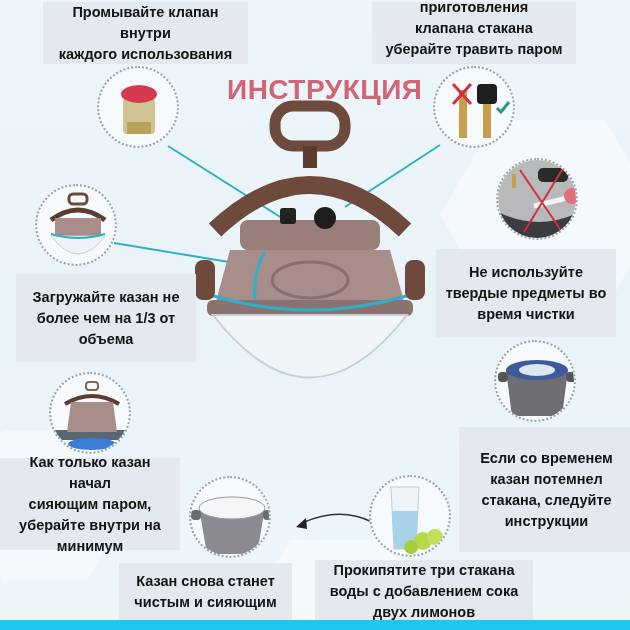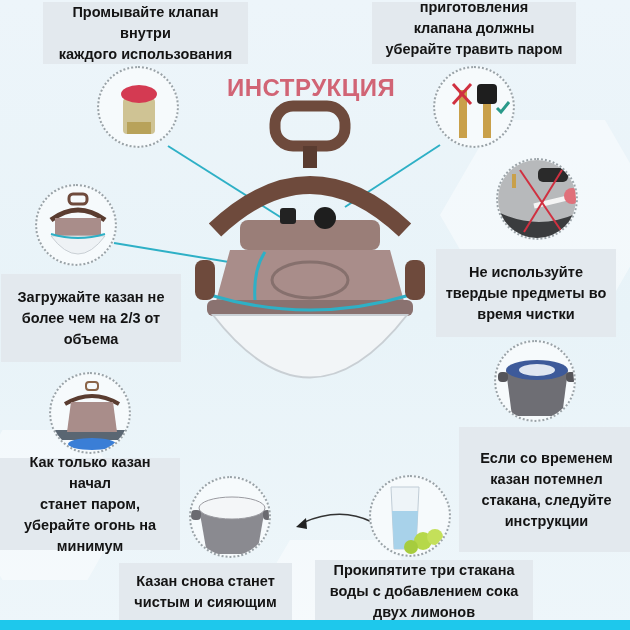--- a/index.html
+++ b/index.html
@@ -15,21 +15,21 @@
     text-align: center; display: flex; align-items: center; justify-content: center;
     box-sizing: border-box; padding: 4px 8px;
   }
   .box span { display: block; }
   .circle {
     position: absolute; border-radius: 50%; border: 2px dotted #9aa3a8;
     background: #f6fafc; box-sizing: border-box; overflow: hidden;
   }
   .title {
     position: absolute; left: 227px; top: 74px; color: #d16475;
-    font-size: 24px; font-weight: bold; letter-spacing: 0.5px;
+    font-size: 28px; font-weight: bold; letter-spacing: 0.5px;
   }
   .bottom-bar { position: absolute; left: 0; bottom: 0; width: 630px; height: 10px; background: #1ec8ec; }
   svg { position: absolute; overflow: visible; }
 </style>
 </head>
 <body>
 
 <div class="hex" style="left:440px;top:120px;width:220px;height:190px;"></div>
 <div class="hex" style="left:-40px;top:430px;width:170px;height:150px;"></div>
 <div class="hex" style="left:240px;top:540px;width:200px;height:170px;"></div>
@@ -78,21 +78,21 @@
   <svg width="82" height="82" style="left:0;top:0;">
     <rect x="24" y="30" width="32" height="36" rx="4" fill="#cfc394"></rect>
     <rect x="28" y="54" width="24" height="12" fill="#b8a25a"></rect>
     <ellipse cx="40" cy="26" rx="18" ry="9" fill="#d43a52"></ellipse>
   </svg>
 </div>
 
 <div class="box" style="left:372px;top:2px;width:204px;height:62px;align-items:flex-end;">
   <div>
     <span>В процессе приготовления</span>
-    <span>клапана должны</span>
+    <span>клапана стакана</span>
     <span>уберайте травить паром</span>
   </div>
 </div>
 <div class="circle" style="left:433px;top:66px;width:82px;height:82px;">
   <svg width="82" height="82" style="left:0;top:0;">
     <rect x="24" y="22" width="8" height="48" fill="#c9a04a"></rect>
     <line x1="18" y1="16" x2="36" y2="36" stroke="#d03040" stroke-width="3"></line>
     <line x1="36" y1="16" x2="18" y2="36" stroke="#d03040" stroke-width="3"></line>
     <rect x="42" y="16" width="20" height="20" rx="4" fill="#1e1e1e"></rect>
     <rect x="48" y="36" width="8" height="34" fill="#c9a04a"></rect>
@@ -102,24 +102,24 @@
 
 <div class="circle" style="left:35px;top:184px;width:82px;height:82px;">
   <svg width="82" height="82" style="left:0;top:0;">
     <rect x="32" y="8" width="18" height="10" rx="4" fill="none" stroke="#6e4a3c" stroke-width="3"></rect>
     <path d="M 14 34 Q 41 14 68 34" stroke="#5a3c30" stroke-width="5" fill="none"></path>
     <rect x="18" y="32" width="46" height="20" fill="#a98d8a"></rect>
     <path d="M 14 50 Q 41 86 68 50 Z" fill="#eef2f5" stroke="#c9cfd4"></path>
     <path d="M 14 48 Q 41 56 68 48" stroke="#2eb0c6" stroke-width="2" fill="none"></path>
   </svg>
 </div>
-<div class="box" style="left:1px;top:274px;width:180px;height:88px;">
+<div class="box" style="left:16px;top:274px;width:180px;height:88px;">
   <div>
     <span>Загружайте казан не</span>
-    <span>более чем на 2/3 от</span>
+    <span>более чем на 1/3 от</span>
     <span>объема</span>
   </div>
 </div>
 
 <div class="circle" style="left:496px;top:158px;width:82px;height:82px;">
   <svg width="82" height="82" style="left:0;top:0;">
     <rect x="0" y="0" width="82" height="82" fill="#b7b9bb"></rect>
     <path d="M 0 52 Q 41 72 82 52 L 82 82 L 0 82 Z" fill="#3a3c3e"></path>
     <rect x="40" y="8" width="30" height="14" rx="5" fill="#2a2a2a"></rect>
     <rect x="14" y="14" width="4" height="14" fill="#c9a04a"></rect>
@@ -160,22 +160,22 @@
     <rect x="0" y="56" width="82" height="10" fill="#5a6672"></rect>
     <ellipse cx="41" cy="70" rx="24" ry="6" fill="#3a7ed6"></ellipse>
     <rect x="35" y="8" width="12" height="8" rx="3" fill="none" stroke="#8a6448" stroke-width="2"></rect>
     <path d="M 14 30 Q 41 14 68 30" stroke="#5a3c30" stroke-width="4" fill="none"></path>
     <path d="M 20 28 L 62 28 L 66 58 L 16 58 Z" fill="#a98d8a"></path>
   </svg>
 </div>
 <div class="box" style="left:0;top:458px;width:180px;height:92px;">
   <div>
     <span>Как только казан начал</span>
-    <span>станет паром,</span>
-    <span>уберайте огонь на</span>
+    <span>сияющим паром,</span>
+    <span>уберайте внутри на</span>
     <span>минимум</span>
   </div>
 </div>
 
 <div class="circle" style="left:189px;top:476px;width:82px;height:82px;">
   <svg width="82" height="82" style="left:0;top:0;">
     <path d="M 8 30 L 74 30 L 66 76 L 16 76 Z" fill="#8a8a90"></path>
     <ellipse cx="41" cy="30" rx="33" ry="11" fill="#f4f6f8" stroke="#9a9aa0"></ellipse>
     <rect x="0" y="32" width="10" height="10" rx="4" fill="#6a6a70"></rect>
     <rect x="72" y="32" width="10" height="10" rx="4" fill="#6a6a70"></rect>

